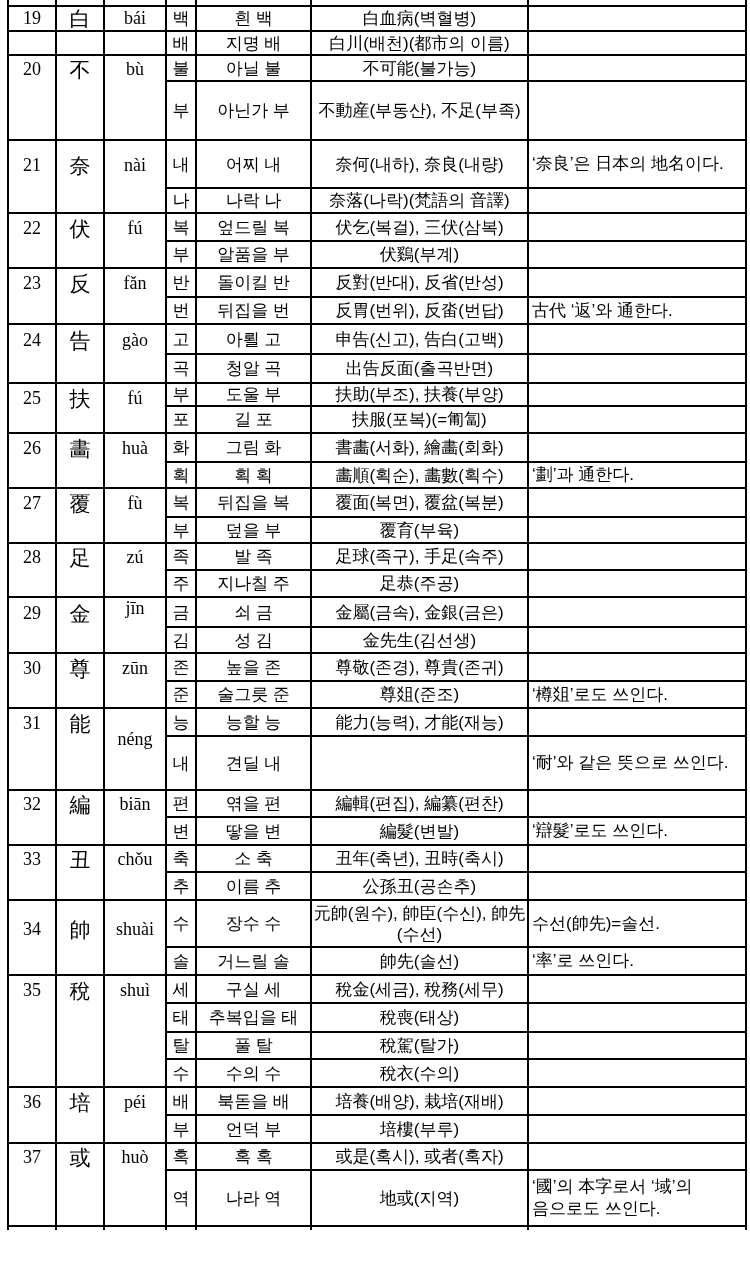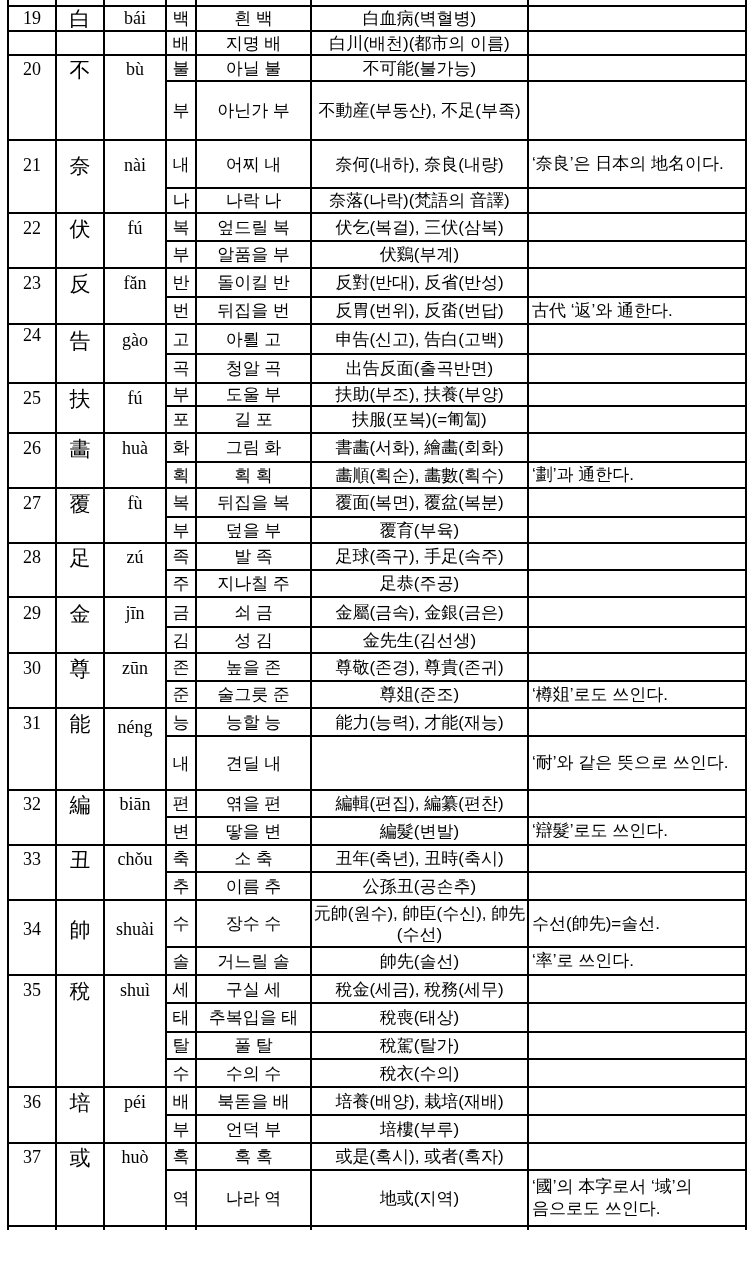--- a/index.html
+++ b/index.html
@@ -124,21 +124,21 @@
           <td class="examples">反對(반대), 反省(반성)</td>
           <td class="note"></td>
         </tr>
         <tr style="height: 27px;">
           <td class="eum">번</td>
           <td class="meaning">뒤집을 번</td>
           <td class="examples">反胃(번위), 反畓(번답)</td>
           <td class="note">古代 ‘返’와 通한다.</td>
         </tr>
         <tr style="height: 30px;">
-          <td class="serif label-merged" rowspan="2" style="">24</td>
+          <td class="serif label-merged" rowspan="2" style="padding-top: 5px;">24</td>
           <td class="hanzi label-merged" rowspan="2" style="padding-top: 5px;">告</td>
           <td class="serif label-merged" rowspan="2" style="padding-top: 5px;">gào</td>
           <td class="eum">고</td>
           <td class="meaning">아뢸 고</td>
           <td class="examples">申告(신고), 告白(고백)</td>
           <td class="note"></td>
         </tr>
         <tr style="height: 29px;">
           <td class="eum">곡</td>
           <td class="meaning">청알 곡</td>
@@ -201,21 +201,21 @@
         </tr>
         <tr style="height: 27px;">
           <td class="eum">주</td>
           <td class="meaning">지나칠 주</td>
           <td class="examples">足恭(주공)</td>
           <td class="note"></td>
         </tr>
         <tr style="height: 30px;">
           <td class="serif label-merged" rowspan="2" style="padding-top: 5px;">29</td>
           <td class="hanzi label-merged" rowspan="2" style="padding-top: 5px;">金</td>
-          <td class="serif label-merged" rowspan="2" style="padding-top: 5px; border-radius: 6px;">jīn</td>
+          <td class="serif label-merged" rowspan="2" style=" border-radius: 6px;">jīn</td>
           <td class="eum">금</td>
           <td class="meaning">쇠 금</td>
           <td class="examples">金屬(금속), 金銀(금은)</td>
           <td class="note"></td>
         </tr>
         <tr style="height: 26px;">
           <td class="eum">김</td>
           <td class="meaning">성 김</td>
           <td class="examples">金先生(김선생)</td>
           <td class="note"></td>
@@ -231,21 +231,21 @@
         </tr>
         <tr style="height: 27px;">
           <td class="eum">준</td>
           <td class="meaning">술그릇 준</td>
           <td class="examples">尊爼(준조)</td>
           <td class="note">‘樽爼’로도 쓰인다.</td>
         </tr>
         <tr style="height: 28px;">
           <td class="serif label-merged" rowspan="2" style="padding-top: 4px;">31</td>
           <td class="hanzi label-merged" rowspan="2" style="padding-top: 4px;">能</td>
-          <td class="serif label-merged" rowspan="2" style="padding-top: 8px;">néng</td>
+          <td class="serif label-merged" rowspan="2" style="padding-top: 20px;">néng</td>
           <td class="eum">능</td>
           <td class="meaning">능할 능</td>
           <td class="examples">能力(능력), 才能(재능)</td>
           <td class="note"></td>
         </tr>
         <tr style="height: 54px;">
           <td class="eum">내</td>
           <td class="meaning">견딜 내</td>
           <td class="examples"></td>
           <td class="note">‘耐’와 같은 뜻으로 쓰인다.</td>

